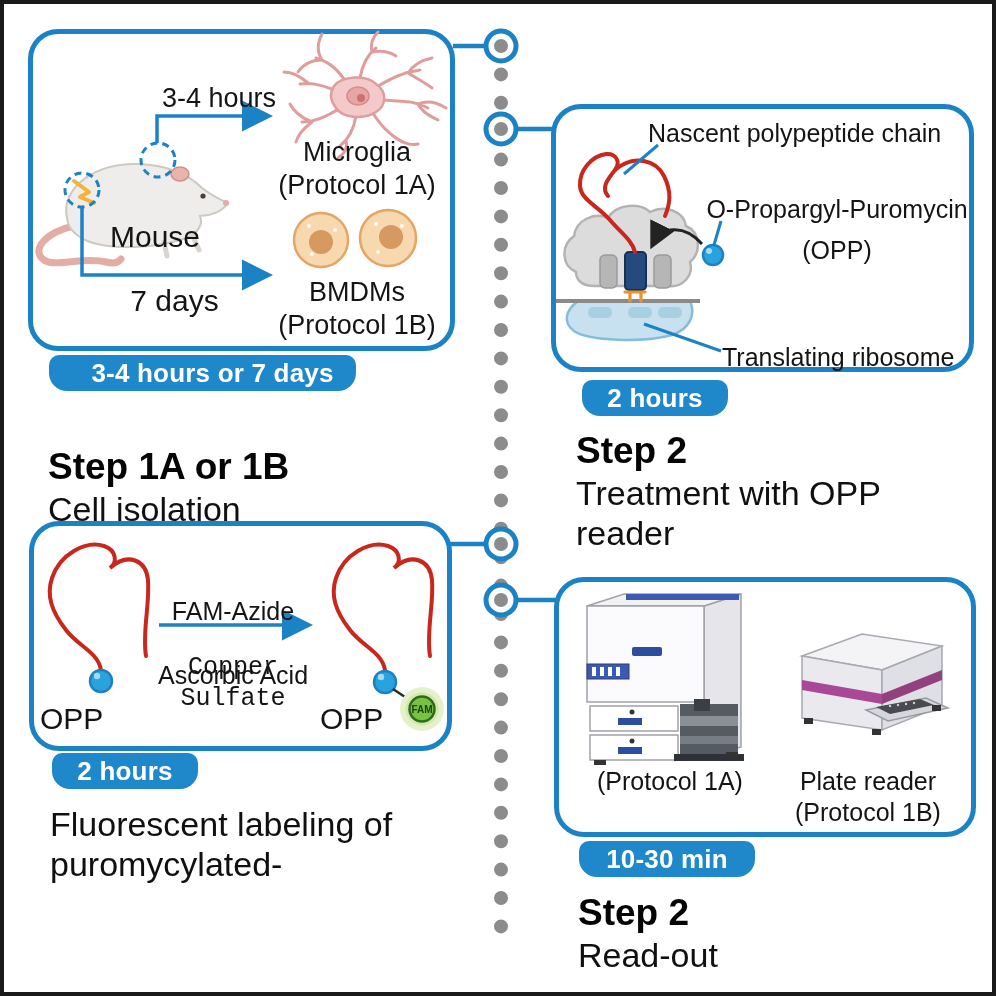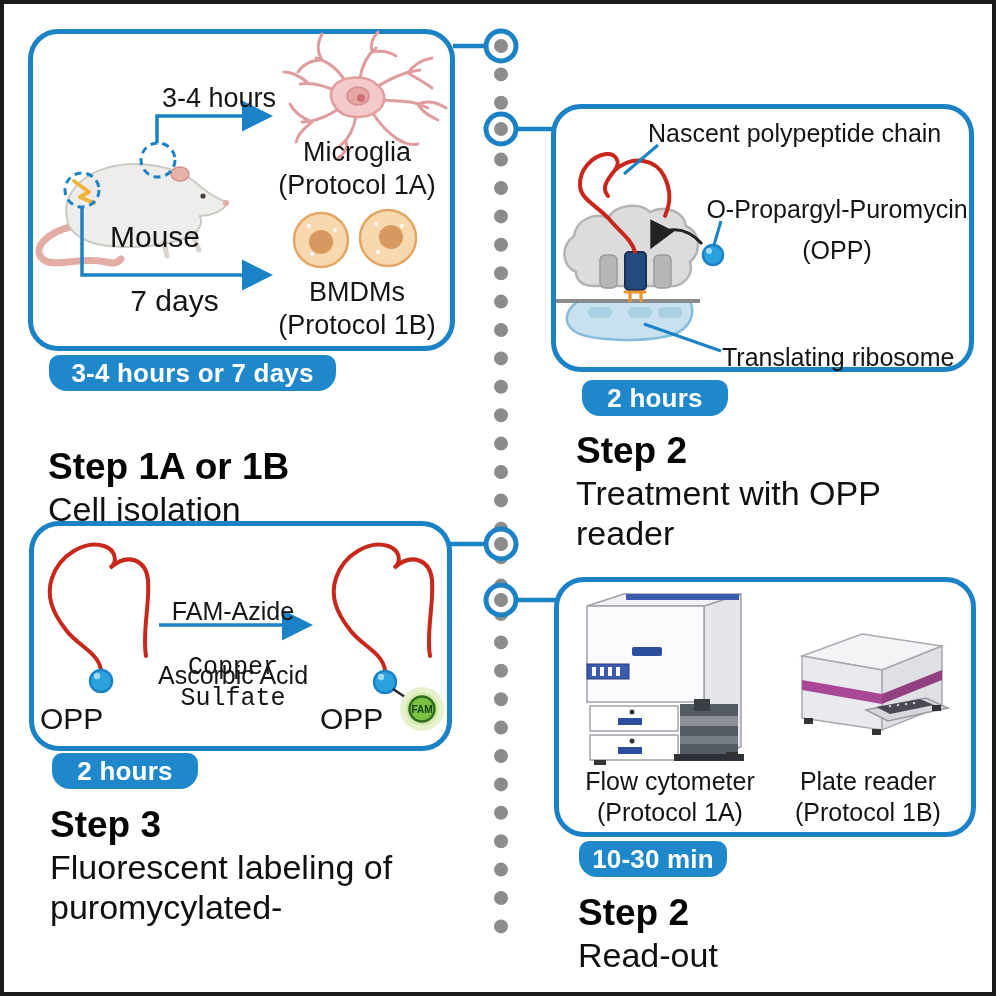--- a/index.html
+++ b/index.html
@@ -209,21 +209,21 @@
   <div class="txt inner-label lbl-29 center" style="left:95px;top:214px;width:112px;">Mouse</div>
   <div class="txt inner-label lbl-29 center" style="left:118px;top:278px;width:105px;">7 days</div>
   <div class="txt inner-label lbl-27 center" style="left:268px;top:132px;width:170px;">
     <div>Microglia</div>
     <div>(Protocol 1A)</div>
   </div>
   <div class="txt inner-label lbl-27 center" style="left:268px;top:272px;width:170px;">
     <div>BMDMs</div>
     <div>(Protocol 1B)</div>
   </div>
-  <div class="badge" style="left:45px;top:351px;width:287px;height:36px;">3-4 hours or 7 days</div>
+  <div class="badge" style="left:45px;top:351px;width:287px;height:36px;padding-left:20px;">3-4 hours or 7 days</div>
   <div class="step-block" style="left:44px;top:400px;margin-top:42px;">
     <div class="step-title">Step 1A or 1B</div>
     <div class="step-sub">Cell isolation</div>
   </div>
 
   <div class="txt inner-label" style="left:644px;top:114px;">Nascent polypeptide chain</div>
   <div class="txt inner-label center" style="left:700px;top:190px;width:266px;">O-Propargyl-Puromycin</div>
   <div class="txt inner-label center" style="left:700px;top:231px;width:266px;">(OPP)</div>
   <div class="txt inner-label" style="left:718px;top:338px;">Translating ribosome</div>
   <div class="badge" style="left:578px;top:376px;width:146px;height:36px;">2 hours</div>
@@ -233,32 +233,30 @@
     <div class="step-sub">reader</div>
   </div>
 
   <div class="txt inner-label center" style="left:140px;top:592px;width:178px;">FAM-Azide</div>
   <div class="txt inner-label center" style="left:140px;top:648px;width:178px;font-family:Liberation Mono, monospace;">Copper Sulfate</div>
   <div class="txt inner-label center" style="left:140px;top:656px;width:178px;">Ascorbic Acid</div>
   <div class="txt inner-label lbl-29" style="left:36px;top:696px;">OPP</div>
   <div class="txt inner-label lbl-29" style="left:316px;top:696px;">OPP</div>
   <div class="badge" style="left:48px;top:749px;width:146px;height:36px;">2 hours</div>
   <div class="step-block" style="left:46px;top:800px;">
-    <div class="step-title">Step 3</div>
     <div class="step-sub">Fluorescent labeling of</div>
     <div class="step-sub">puromycylated-</div>
   </div>
 
   <div class="txt inner-label center" style="left:570px;top:762px;width:192px;">
-    <div>Flow cytometer</div>
     <div>(Protocol 1A)</div>
   </div>
   <div class="txt inner-label center" style="left:775px;top:762px;width:178px;">
     <div>Plate reader</div>
     <div>(Protocol 1B)</div>
   </div>
-  <div class="badge" style="left:575px;top:837px;width:148px;height:36px;">10-30 min</div>
+  <div class="badge" style="left:575px;top:837px;width:176px;height:36px;">10-30 min</div>
   <div class="step-block" style="left:574px;top:888px;">
     <div class="step-title">Step 2</div>
     <div class="step-sub">Read-out</div>
   </div>
 
 </div>
 
 </body></html>

